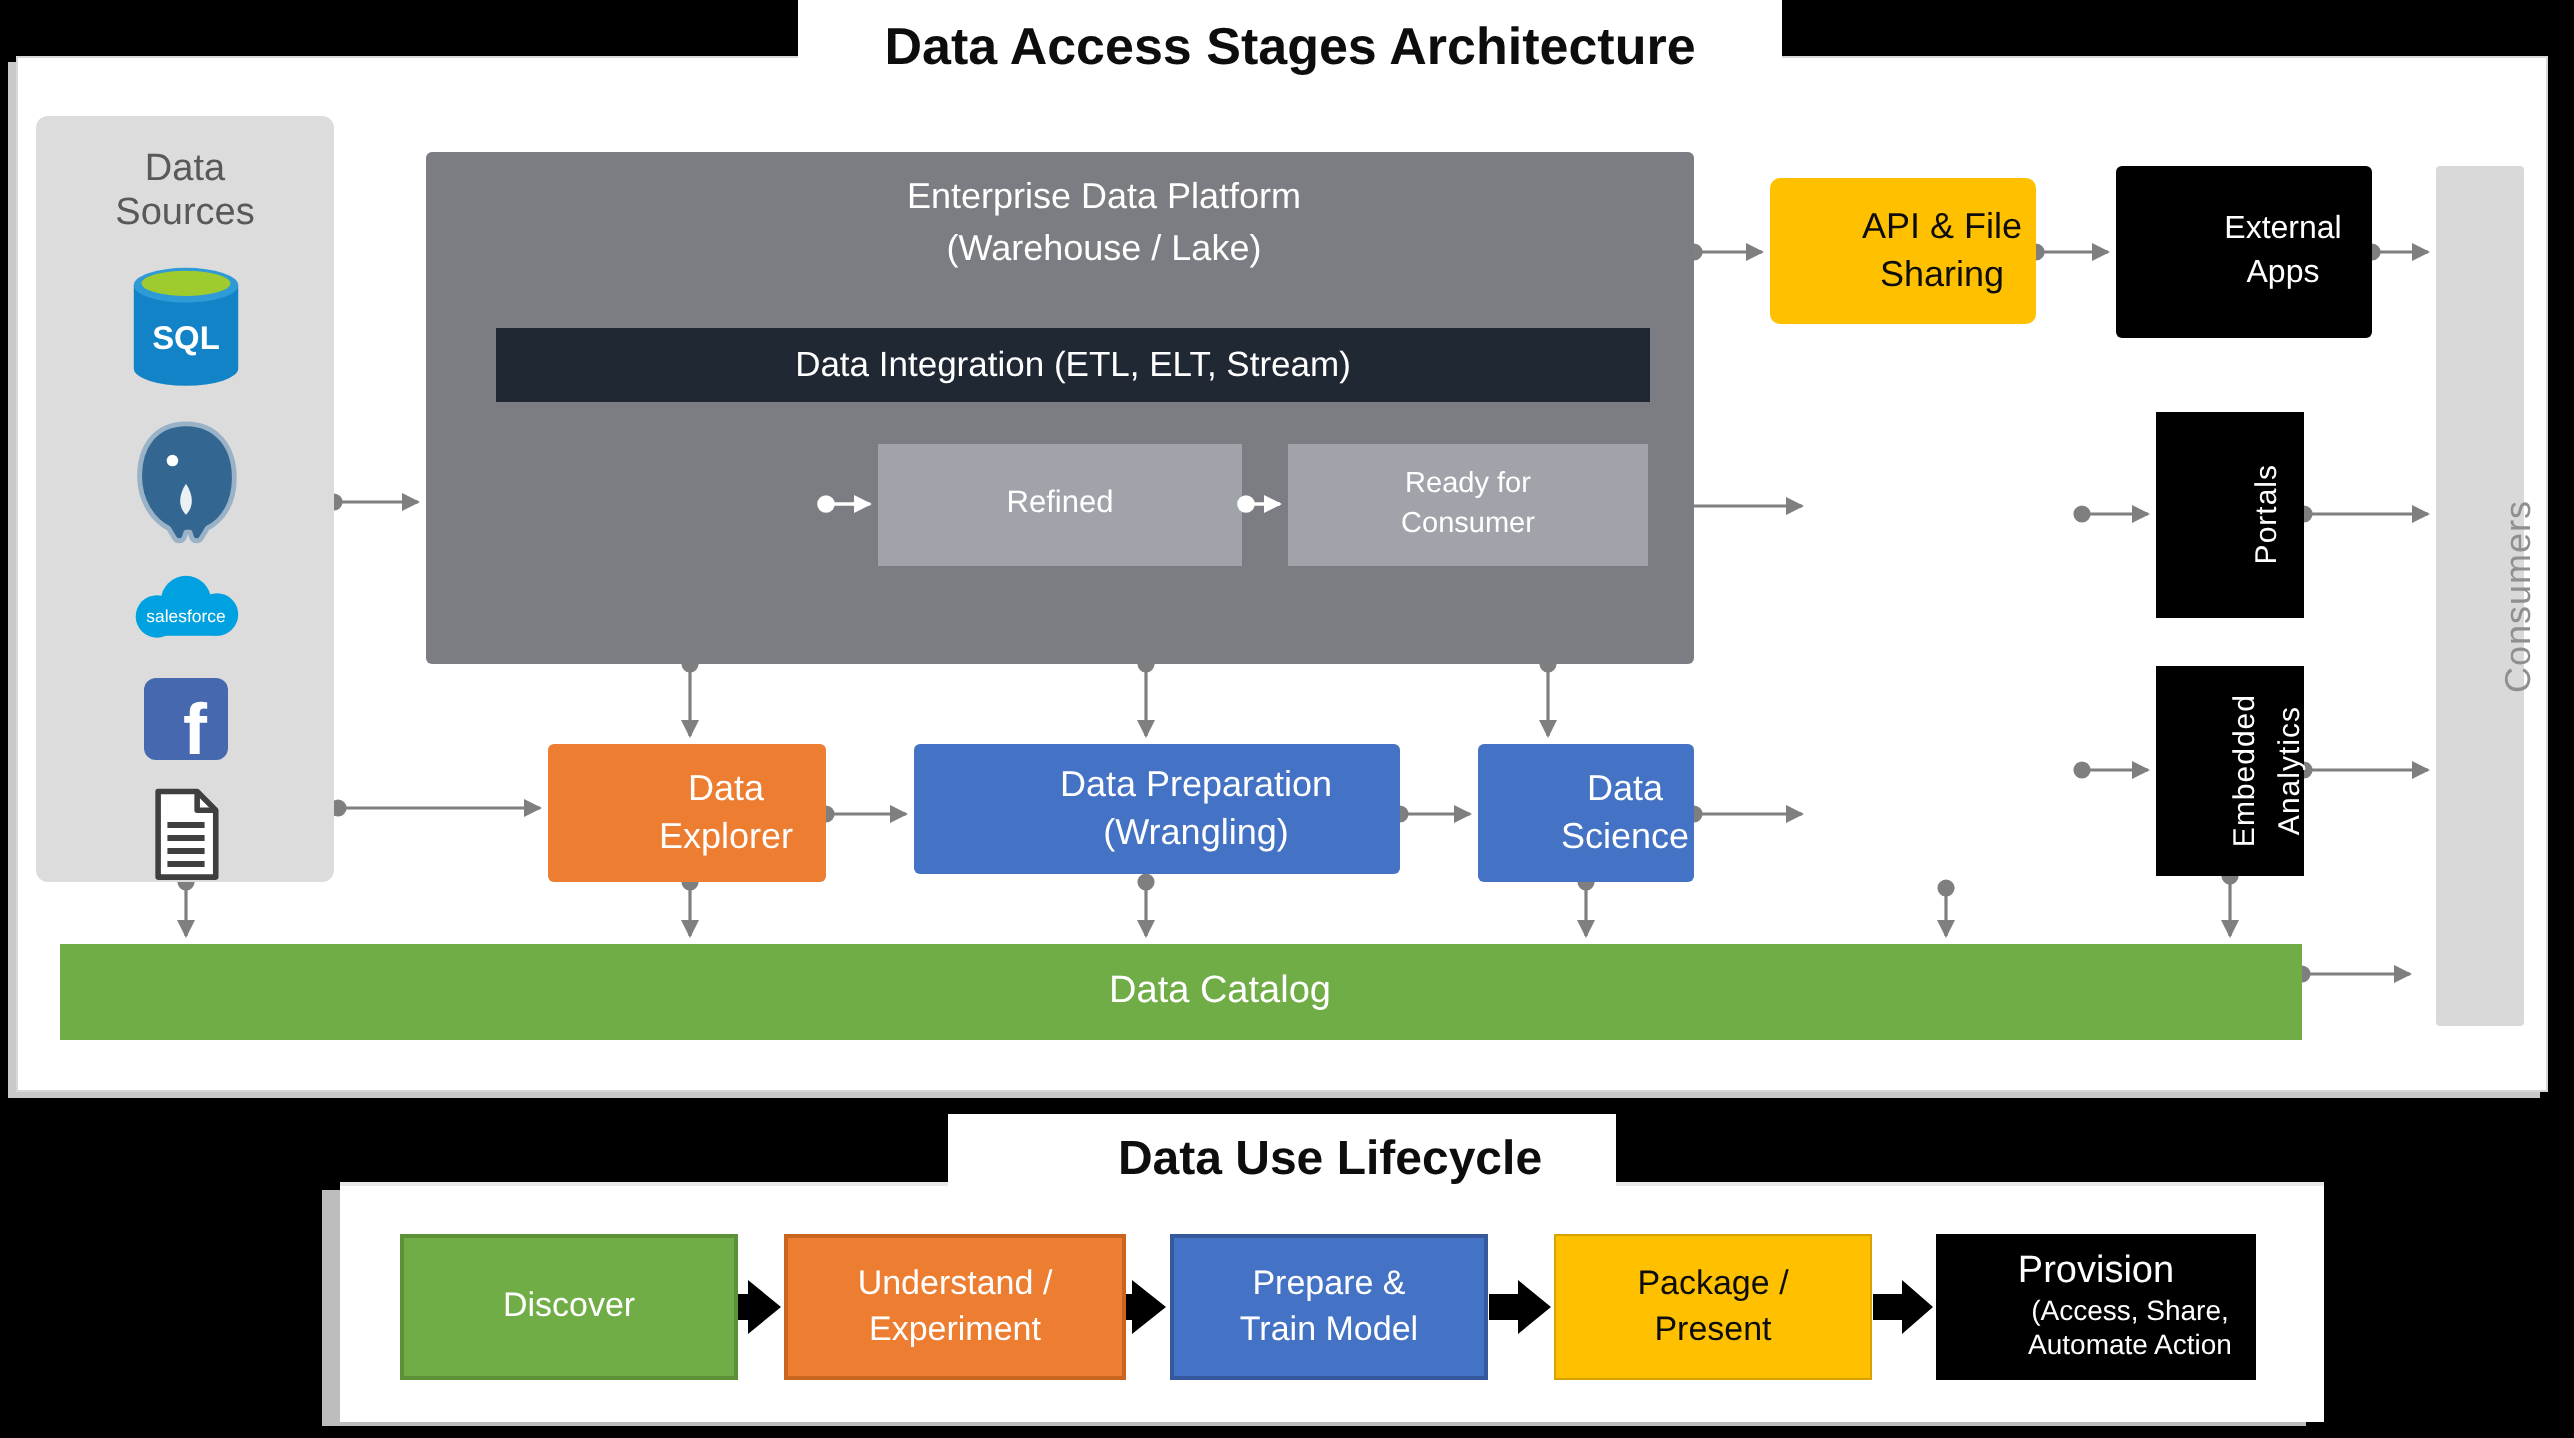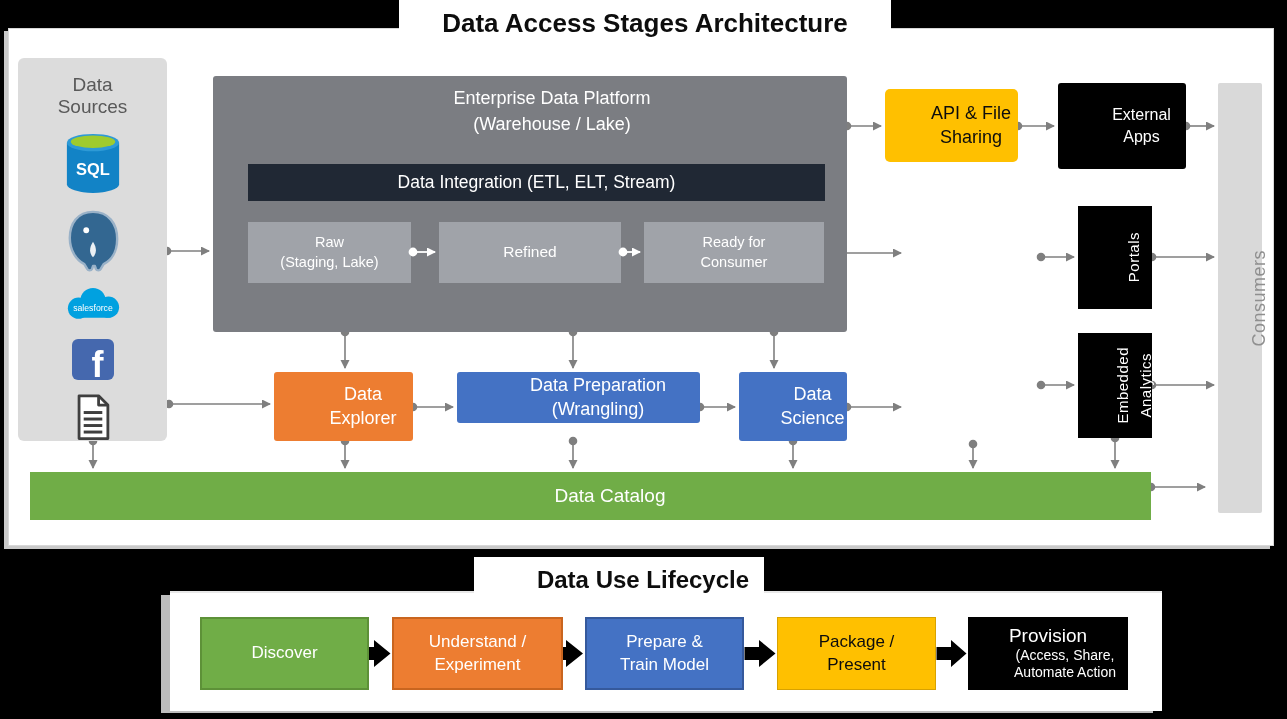--- a/index.html
+++ b/index.html
@@ -6,21 +6,21 @@
   html,body { background:#000; }
   body { width:1287px; height:719px; position:relative; overflow:hidden;
          font-family:"Liberation Sans", sans-serif; }
   .abs { position:absolute; }
   .flexc { display:flex; align-items:center; justify-content:center; text-align:center; }
 
   
   .title-box { position:absolute; background:#fff; display:flex; align-items:center; justify-content:center;
                font-weight:bold; color:#0d0d0d; z-index:30; }
   .title-arch { left:399px; top:0; width:492px; height:46px; font-size:26px; }
-  .title-life { left:474px; top:557px; width:290px; height:45px; font-size:24px;padding-left:48px; }
+  .title-life { left:474px; top:557px; width:334px; height:45px; font-size:24px;padding-left:48px; }
 
   
   .main-panel { position:absolute; left:8px; top:28px; width:1266px; height:518px;
                 background:#fff; border:1px solid #d8d8d8; box-shadow:-4px 3px 0 #c9c9c9; z-index:10; }
   .connectors { position:absolute; left:0; top:0; width:1264px; height:516px; pointer-events:none; }
 
   
   .data-sources { left:9px; top:29px; width:149px; height:383px; background:#dcdcdc; border-radius:6px;
                   display:flex; flex-direction:column; align-items:center; padding-top:16px; gap:13px; }
   .ds-label { font-size:19px; color:#595959; text-align:center; line-height:1.18; white-space:pre-line; }
@@ -48,21 +48,21 @@
                color:#0d0d0d; font-size:18px; line-height:1.3; }
   .external  { left:1049px; top:54px; width:128px; height:86px; background:#000; border-radius:3px;
                color:#fff; font-size:16px; line-height:1.35; }
   .consumers { left:1209px; top:54px; width:44px; height:430px; background:#D9D9D9; border-radius:2px; }
   .bi        { left:896px; top:177px; width:136px; height:238px; background:#FFC000; border-radius:6px;
                color:#0d0d0d; font-size:19px; line-height:1.6; }
   .portals   { left:1069px; top:177px; width:74px; height:103px; background:#000; color:#fff; }
   .embedded  { left:1069px; top:304px; width:74px; height:105px; background:#000; color:#fff; }
   .explorer  { left:265px; top:343px; width:139px; height:69px; background:#ED7D31; border-radius:3px;
                color:#fff; font-size:18px; line-height:1.3; }
-  .prep      { left:448px; top:343px; width:243px; height:51px; background:#4472C4; border-radius:3px;
+  .prep      { left:448px; top:343px; width:243px; height:65px; background:#4472C4; border-radius:3px;
                color:#fff; font-size:18px; line-height:1.3; }
   .science   { left:730px; top:343px; width:108px; height:69px; background:#4472C4; border-radius:3px;
                color:#fff; font-size:18px; line-height:1.3; }
   .catalog   { left:21px; top:443px; width:1121px; height:48px; background:#70AD47; color:#fff; font-size:19px; }
 
   .vtext { writing-mode:vertical-rl; transform:rotate(180deg); text-align:center; white-space:pre-line;
            font-size:15px; line-height:1.5; letter-spacing:0.5px; }
   .consumers .vtext { font-size:18px; color:#8F8F8F; letter-spacing:0.5px; }
 
   
@@ -182,22 +182,20 @@
           <line x1="12" y1="35" x2="32" y2="35"></line>
           <line x1="12" y1="42" x2="32" y2="42"></line>
         </g>
       </svg>
     </div>
 
     <div class="abs platform">
       <div class="platform-title">Enterprise Data Platform
 (Warehouse / Lake)</div>
       <div class="integration">Data Integration (ETL, ELT, Stream)</div>
-      <div class="stage-box stage-raw">Raw
-(Staging, Lake)</div>
       <div class="stage-box stage-refined">Refined</div>
       <div class="stage-box stage-ready">Ready for
 Consumer</div>
       <svg class="abs" style="left:0;top:0;width:634px;height:256px;pointer-events:none;" viewBox="0 0 634 256">
         <defs>
           <marker id="ahw" markerUnits="userSpaceOnUse" markerWidth="10" markerHeight="10" refX="8" refY="4.5" orient="auto">
             <path d="M0,0 L9,4.5 L0,9 Z" fill="#fff"></path>
           </marker>
         </defs>
         <g stroke="#fff" stroke-width="1.8" fill="#fff">

